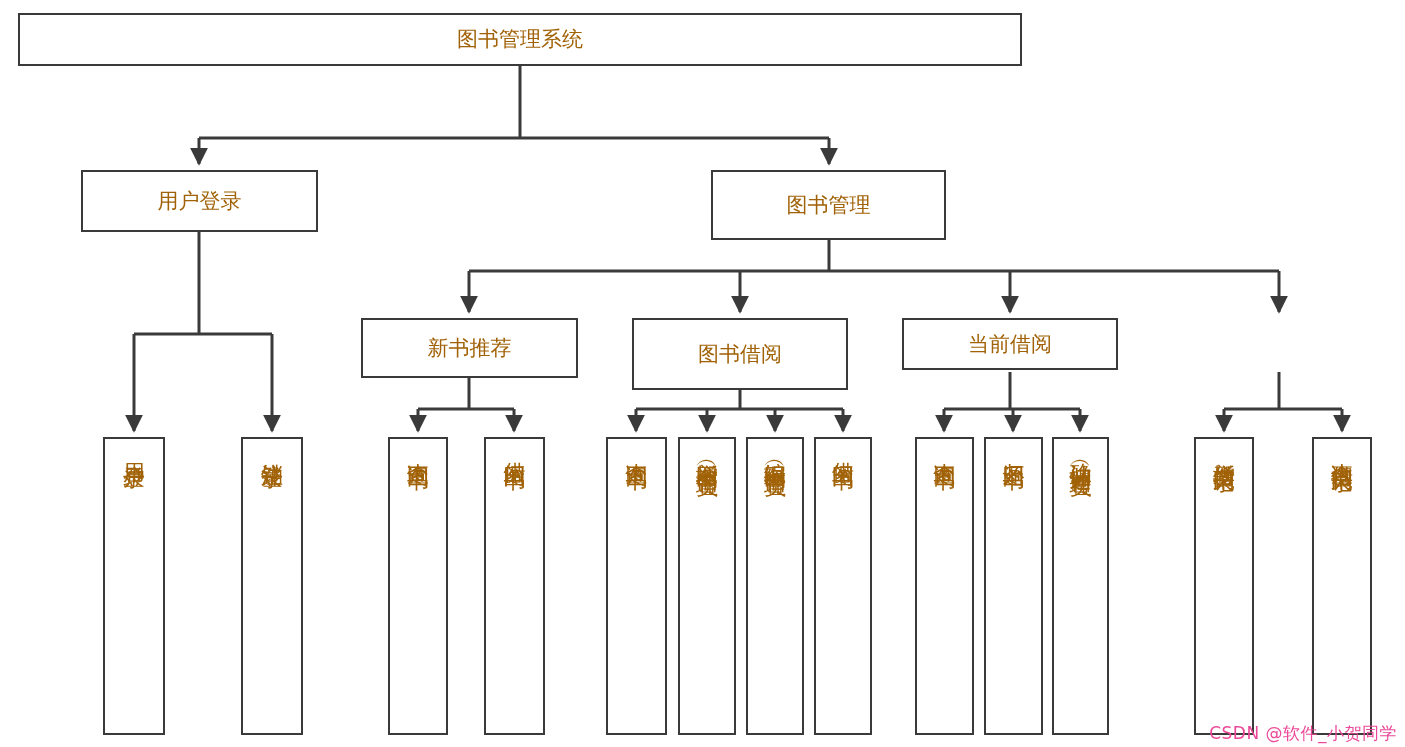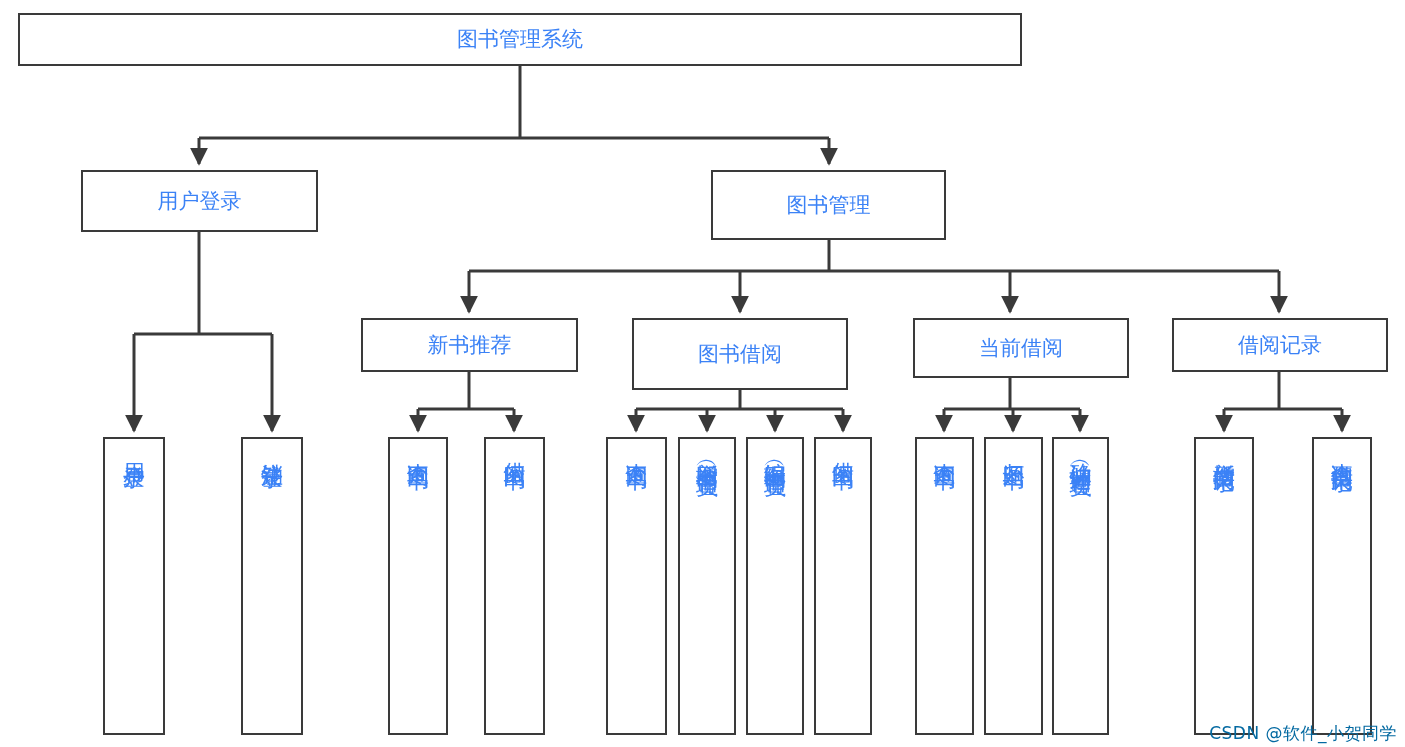--- a/index.html
+++ b/index.html
@@ -34,21 +34,21 @@
     justify-content: center;
     color: #3c3c3c;
   }
   .node.root {
     border-width: 2px;
   }
   .node-label {
     text-align: center;
     line-height: 1.15;
     white-space: nowrap;
-    color: #3b82f6;
+    color: #a16207;
   }
   .node.horiz .node-label {
     font-size: 21px;
     writing-mode: horizontal-tb;
   }
   .node.vert {
     align-items: flex-start;
     padding-top: 6px;
   }
   .node.vert .node-label {
@@ -58,21 +58,21 @@
     letter-spacing: 2px;
     line-height: 1;
     white-space: nowrap;
     max-height: 290px;
   }
   .watermark {
     position: absolute;
     right: 8px;
     bottom: 2px;
     font-size: 17px;
-    color: #0369a1;
+    color: #ec4899;
     white-space: nowrap;
     letter-spacing: 0.5px;
   }
 </style>
 </head>
 <body>
 
 <div id="canvas">
 
   <svg id="svg-layer" viewBox="0 0 1405 747" xmlns="http://www.w3.org/2000/svg">
@@ -145,31 +145,28 @@
     <span class="node-label">图书管理系统</span>
   </div>
 
   <div class="node horiz" style="left:81px; top:170px; width:237px; height:62px;">
     <span class="node-label">用户登录</span>
   </div>
   <div class="node horiz" style="left:711px; top:170px; width:235px; height:70px;">
     <span class="node-label">图书管理</span>
   </div>
 
-  <div class="node horiz" style="left:361px; top:318px; width:217px; height:54px;">
+  <div class="node horiz" style="left:361px; top:318px; width:217px; height:60px;">
     <span class="node-label">新书推荐</span>
   </div>
   <div class="node horiz" style="left:632px; top:318px; width:216px; height:72px;">
     <span class="node-label">图书借阅</span>
   </div>
-  <div class="node horiz" style="left:902px; top:318px; width:216px; height:60px;margin-left:11px;">
+  <div class="node horiz" style="left:902px; top:318px; width:216px; height:52px;">
     <span class="node-label">当前借阅</span>
-  </div>
-  <div class="node horiz" style="left:1172px; top:318px; width:216px; height:54px;">
-    <span class="node-label">借阅记录</span>
   </div>
 
   <div class="node vert" style="left:103px; top:437px; width:62px; height:298px;">
     <span class="node-label">用户登录</span>
   </div>
   <div class="node vert" style="left:241px; top:437px; width:62px; height:298px;">
     <span class="node-label">注销登录</span>
   </div>
   <div class="node vert" style="left:388px; top:437px; width:60px; height:298px;">
     <span class="node-label">查询图书</span>

